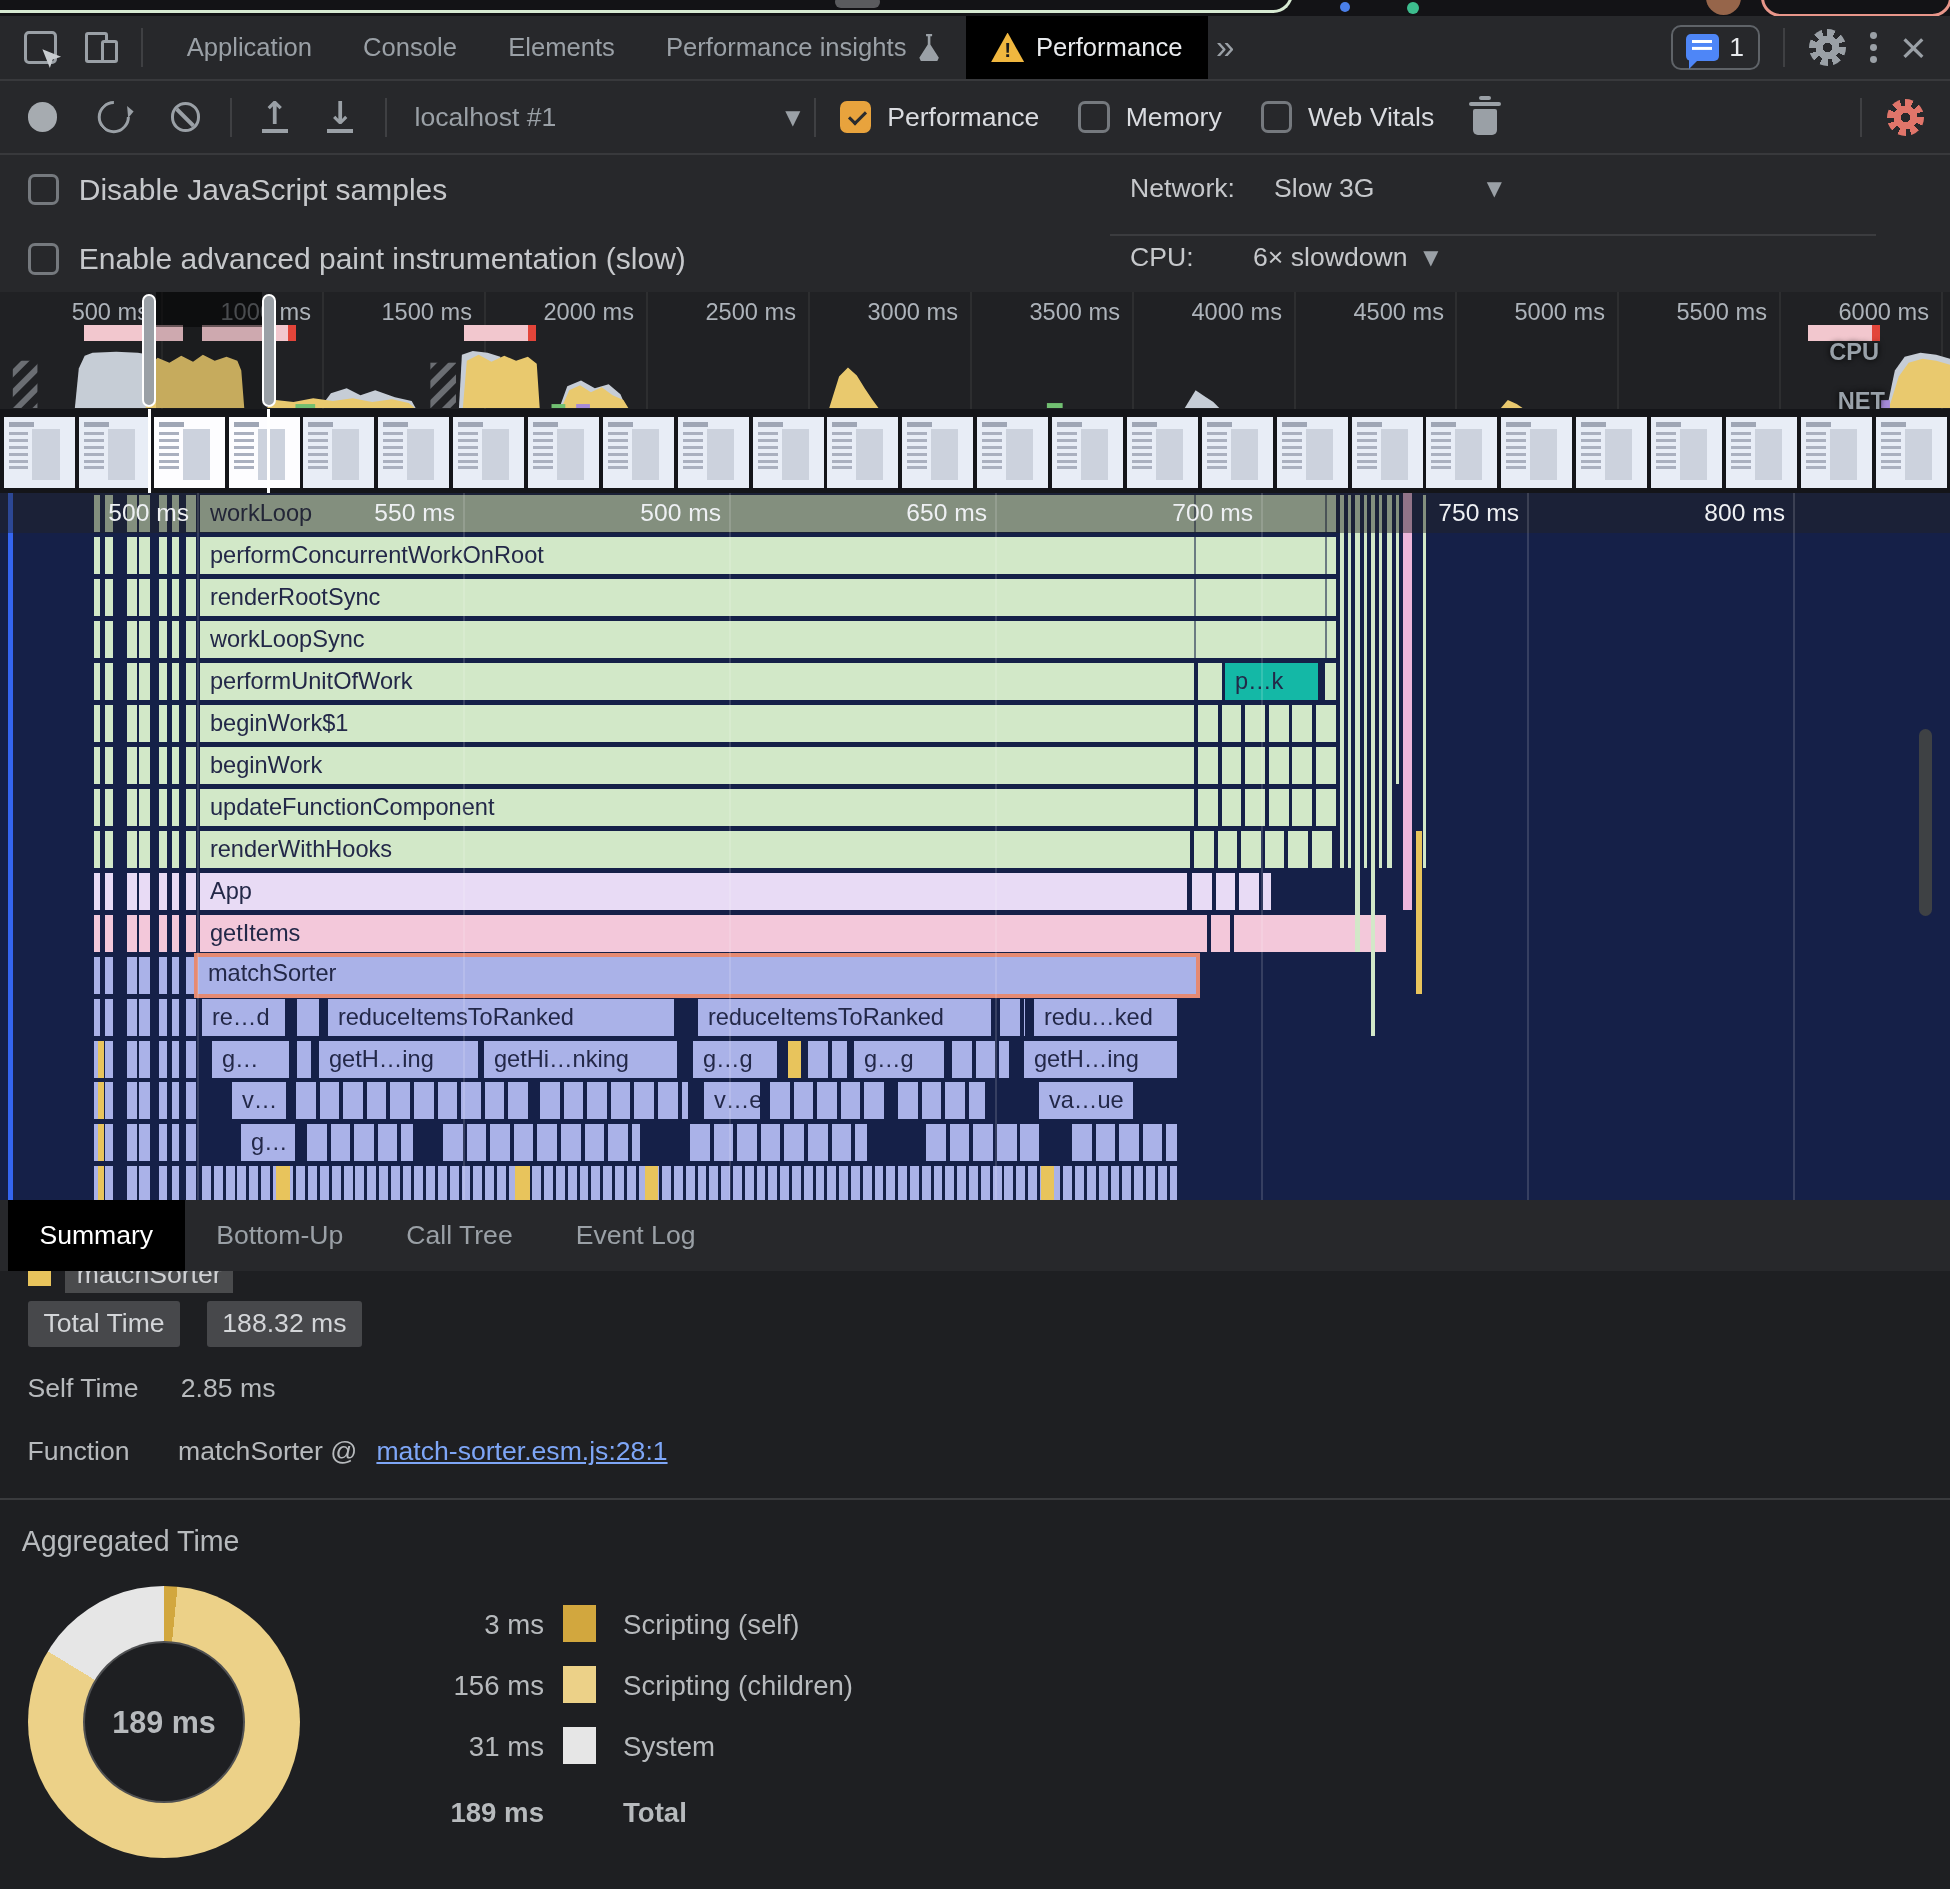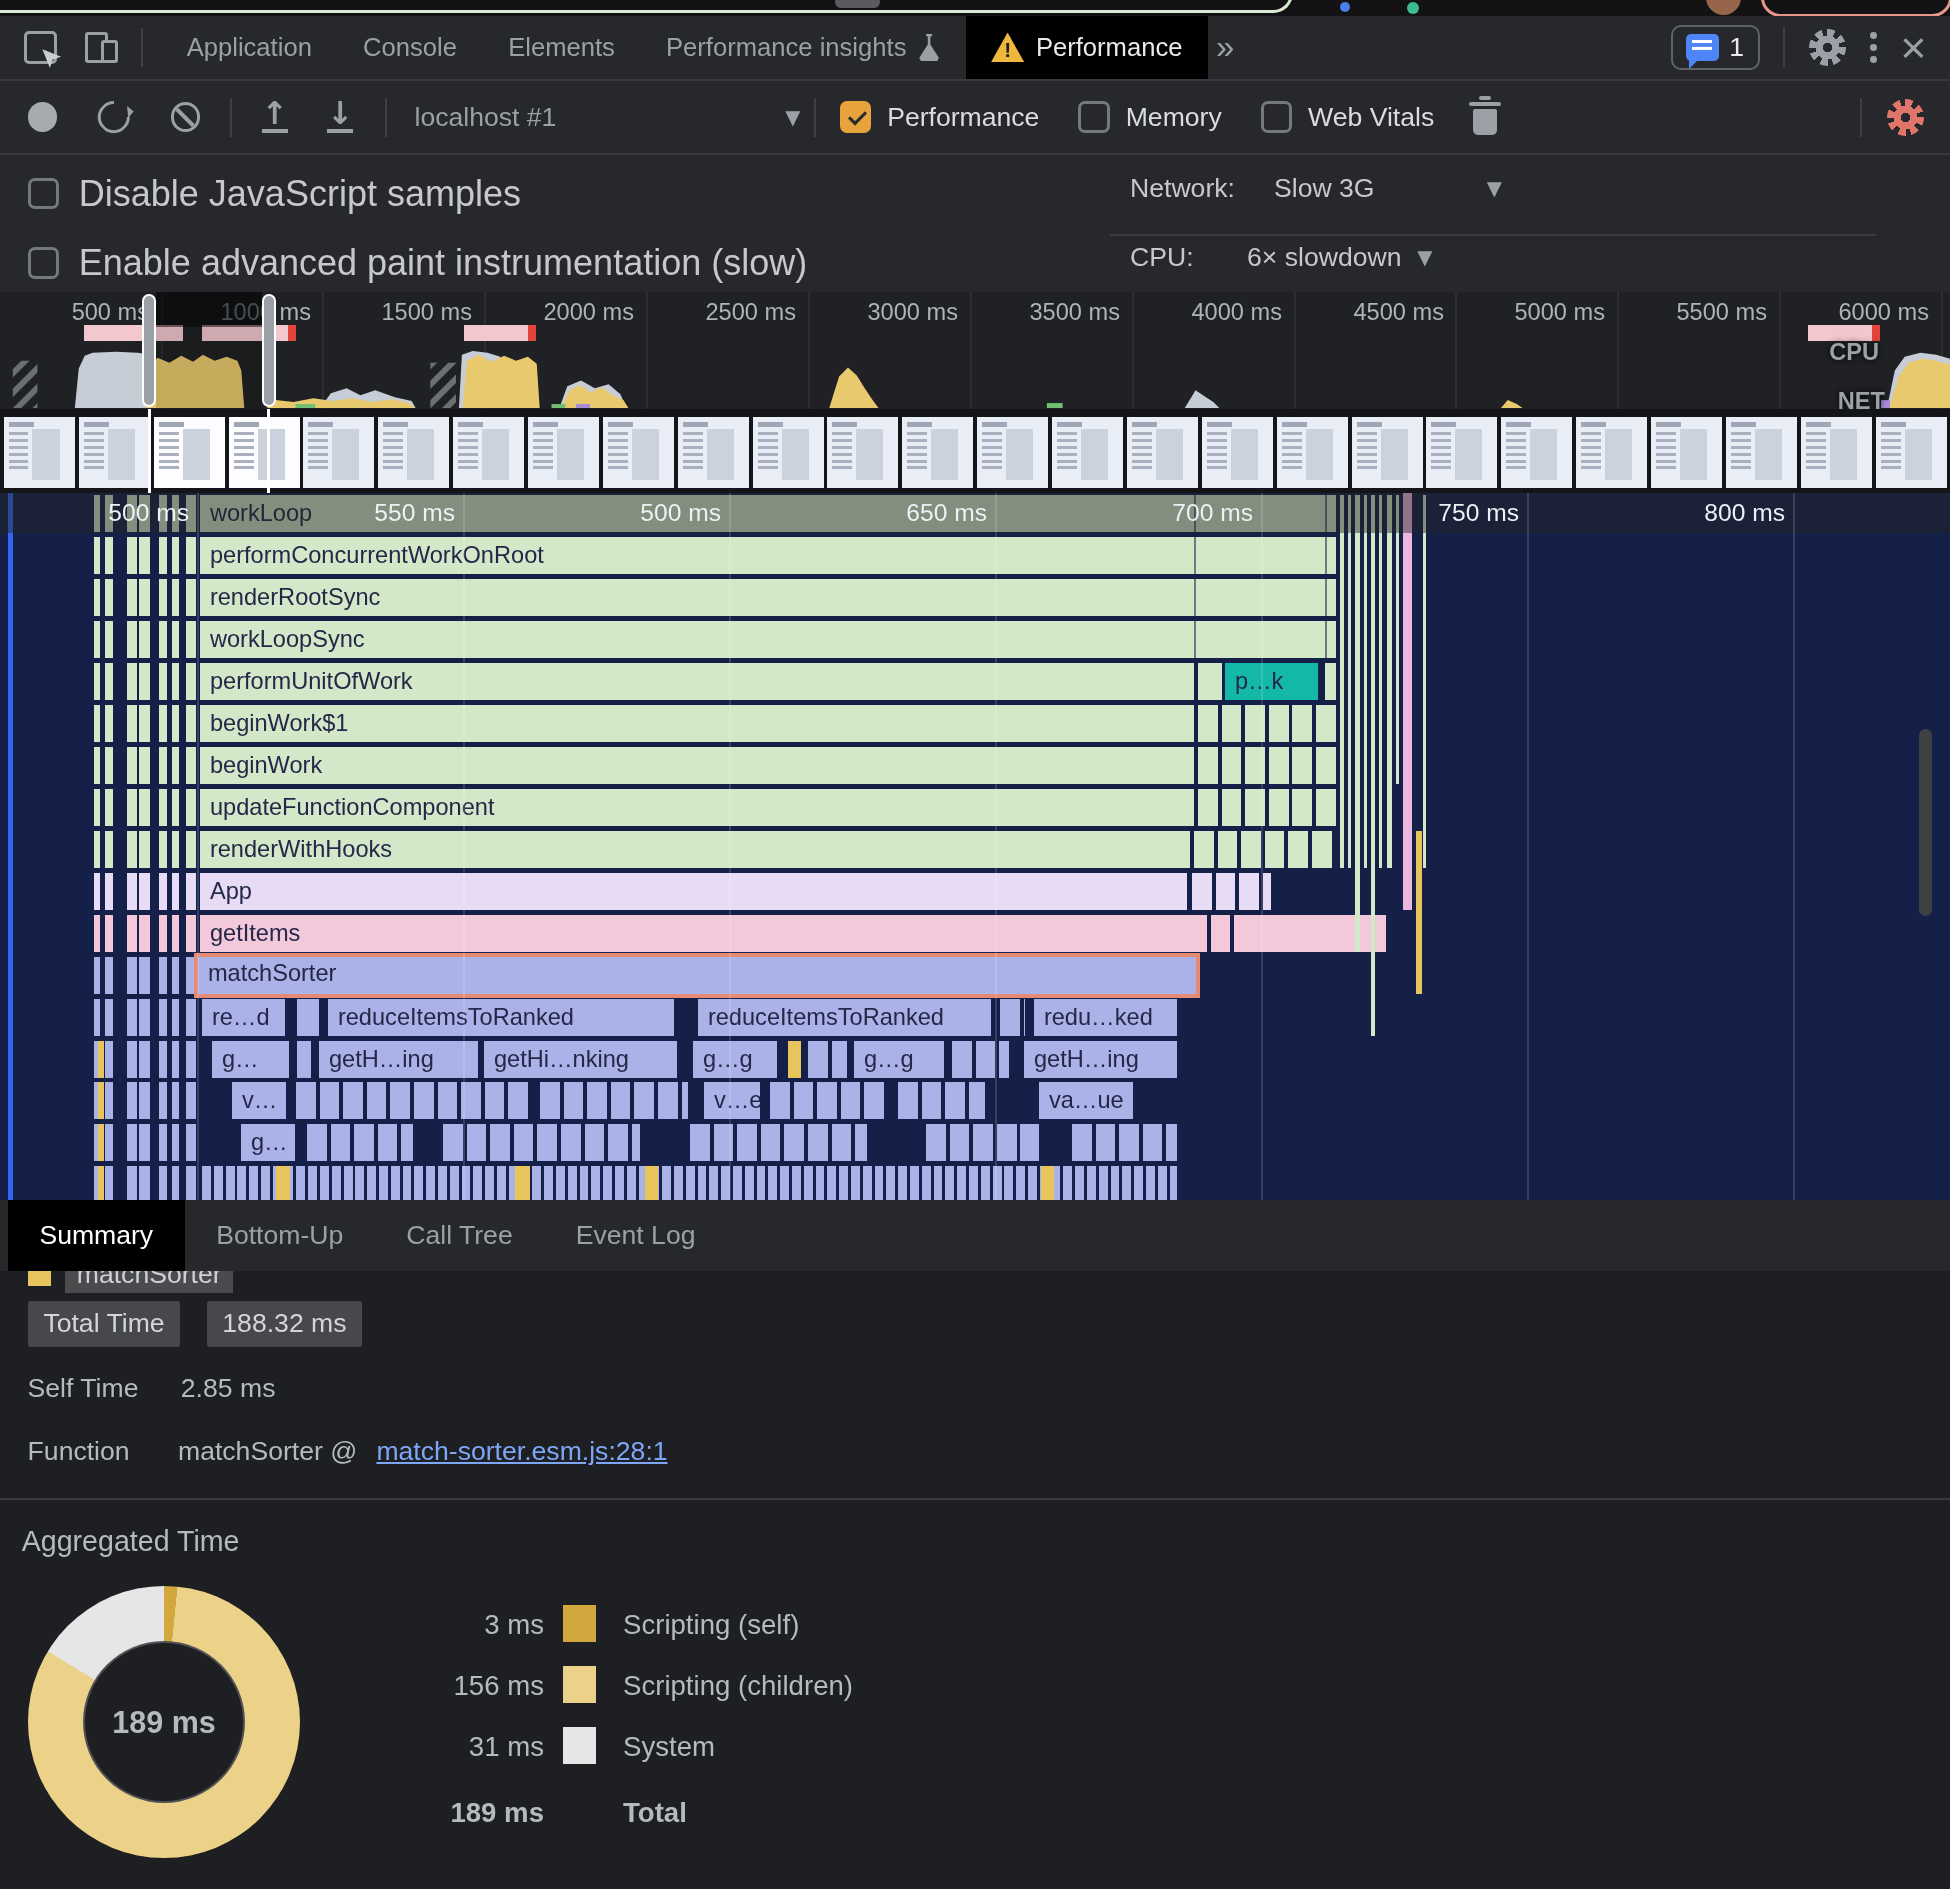--- a/index.html
+++ b/index.html
@@ -58,21 +58,21 @@
   .cb{width:31.5px;height:31.5px;border:3px solid #75797e;border-radius:6.9px;box-sizing:border-box;flex:none;}
   .cb.checked{background:#e8a33d;border-color:#e8a33d;position:relative;}
   .cb.checked::after{content:"";position:absolute;left:5.9px;top:6.9px;width:13.8px;height:6.9px;border-left:3.9px solid #2a2b2e;border-bottom:3.9px solid #2a2b2e;transform:rotate(-45deg);}
   .cbl{display:flex;align-items:center;gap:15.8px;font-size:26.6px;color:#dadce0;white-space:nowrap;}
   .trash{position:relative;width:23.6px;height:25.6px;background:#9aa0a6;border-radius:2px 2px 4.9px 4.9px;margin-top:9.9px;}
   .trash::before{content:"";position:absolute;top:-6.9px;left:-3.9px;width:31.5px;height:3.9px;background:#9aa0a6;border-radius:2px;}
   .trash::after{content:"";position:absolute;top:-12.8px;left:5.9px;width:11.8px;height:3.9px;background:#9aa0a6;border-radius:2px;}
 
   
   #settings{left:0;top:155px;width:1950px;height:137px;background:#27282b;border-bottom:2px solid #38393c;}
-  .set-row-left{left:27.6px;display:flex;align-items:center;gap:19.7px;font-size:36px;color:#c6c8cb;}
+  .set-row-left{left:27.6px;display:flex;align-items:center;gap:19.7px;font-size:30px;color:#c6c8cb;}
   .net-row{left:1130px;width:372px;display:flex;align-items:center;font-size:26.6px;color:#c6c8cb;}
   #settings-div{left:1110px;top:79px;width:766px;height:2px;background:#3b3c3f;}
 
   
   #overview{left:0;top:292px;width:1950px;height:117px;background:#202124;overflow:hidden;}
   .ov-grid{top:0;width:2px;height:117px;background:rgba(255,255,255,0.06);}
   .ov-tick{top:6.9px;font-size:23.6px;color:#adb3ba;transform:translateX(-100%);white-space:nowrap;}
   .net-bar{top:33px;height:15.8px;background:#f2c7ce;}
   .net-bar i{position:absolute;right:0;top:0;width:7.9px;height:15.8px;background:#e3453a;}
   .ov-label{right:71px;font-weight:bold;font-size:23.6px;color:#99a1a9;text-shadow:0 0 5.9px #000;}
@@ -243,21 +243,21 @@
       <span>Enable advanced paint instrumentation (slow)</span>
     </div>
     <div class="abs net-row" style="top:17.7px;">
       <span style="width:144px;">Network:</span>
       <span style="flex:1;">Slow 3G</span>
       <span class="drop">▼</span>
     </div>
     <div id="settings-div" class="abs"></div>
     <div class="abs net-row" style="top:87px;width:414px;">
       <span style="width:99px;">CPU:</span>
-      <span style="margin-left:18px;">6× slowdown</span>
+      <span style="margin-left:24px;">6× slowdown</span>
       <span class="drop" style="margin-left:15.8px;">▼</span>
     </div>
   </div>
 
   <div id="overview" class="abs">
     <div id="ov-grids">
         <div class="abs ov-grid" style="left: 161px;"></div>
         <div class="abs ov-grid" style="left: 322px;"></div>
         <div class="abs ov-grid" style="left: 484px;"></div>
         <div class="abs ov-grid" style="left: 646px;"></div>

